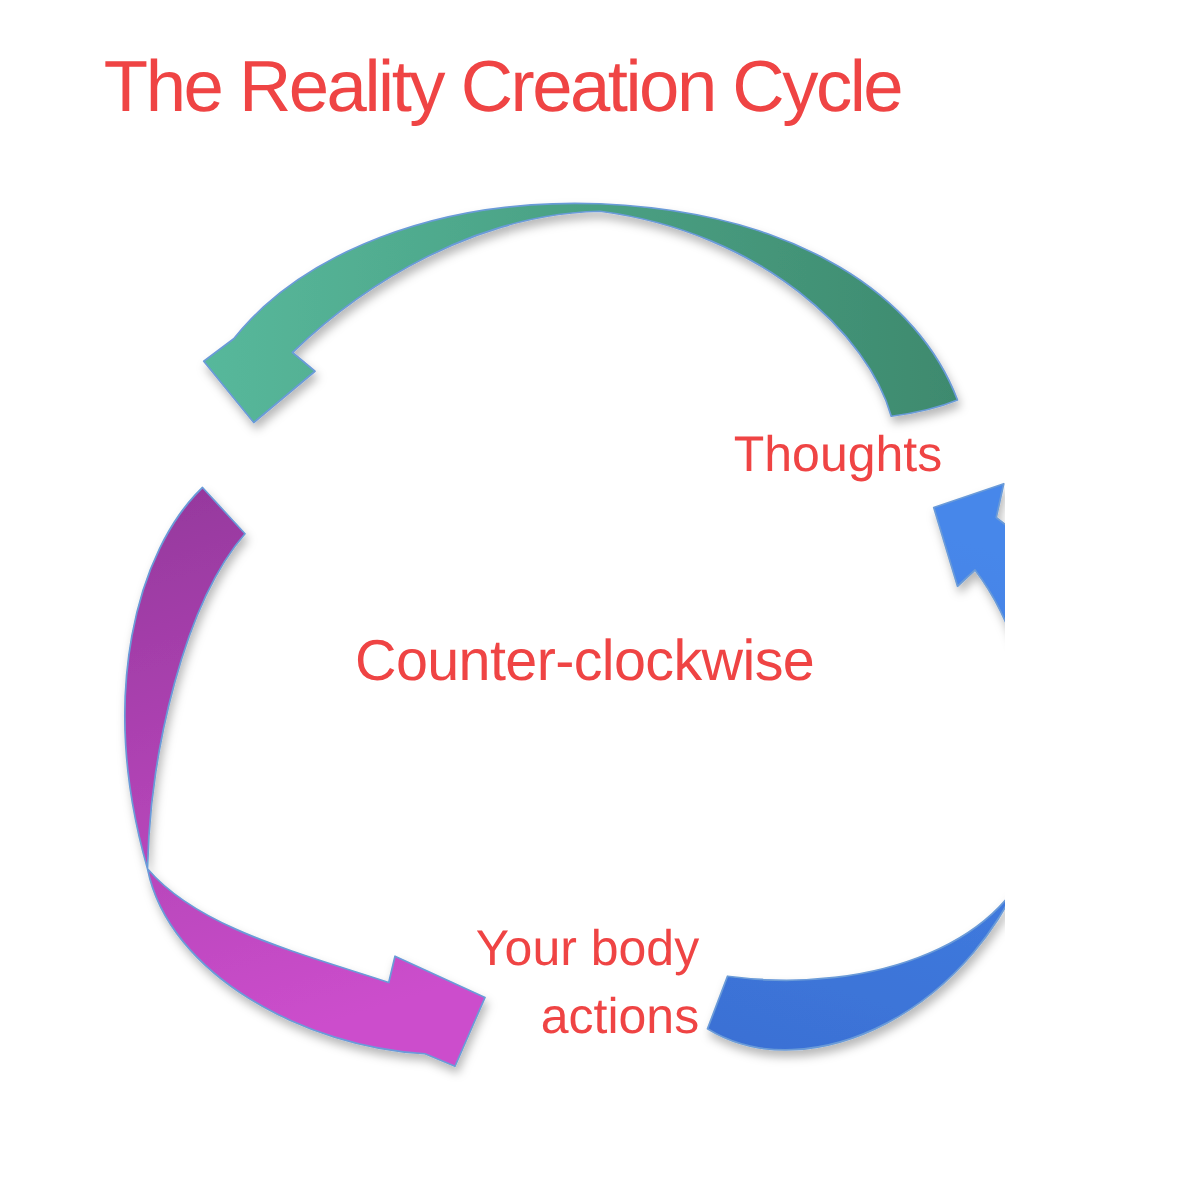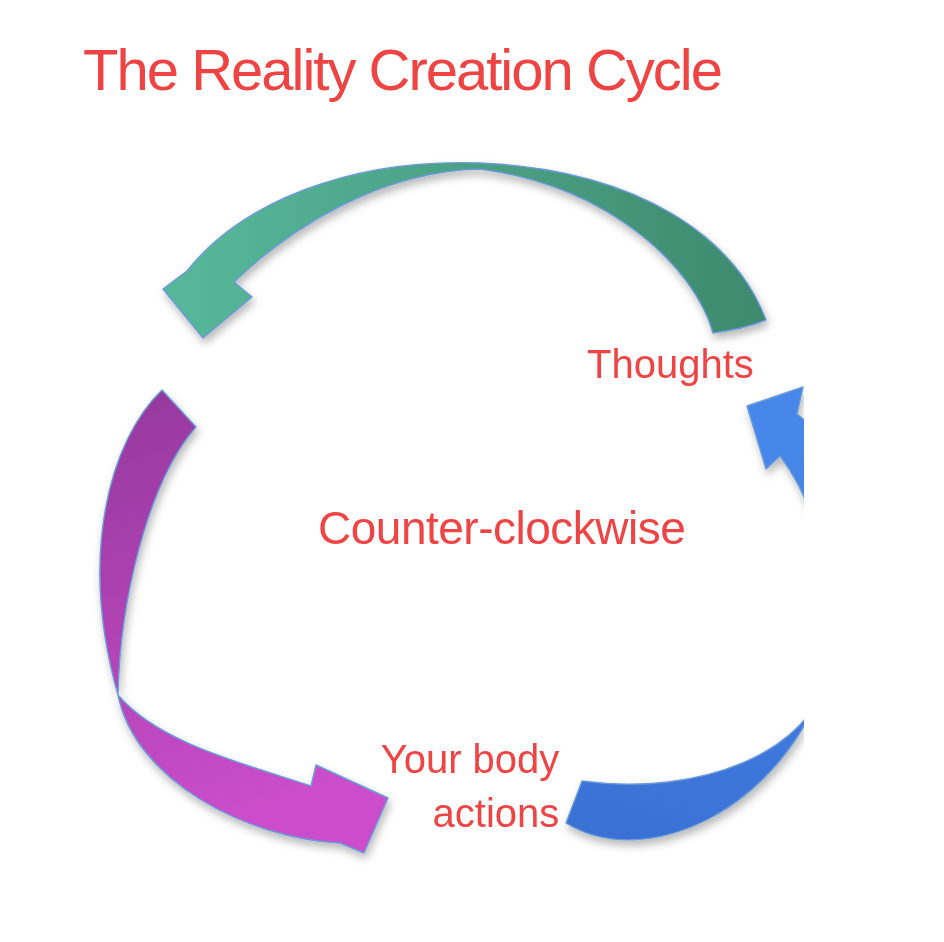--- a/index.html
+++ b/index.html
@@ -15,21 +15,21 @@
   }
   .arrows-svg { position: absolute; left: 0; top: 0; }
   .label { position: absolute; white-space: nowrap; }
   .title {
     top: 36px; left: 50%; transform: translateX(-50%);
     font-size: 58px; letter-spacing: -2px; font-weight: 500;
   }
   .feelings { left: 103px; top: 347px; font-size: 40px; }
   .thoughts { left: 587px; top: 342px; font-size: 40px; }
   .direction {
-    left: 284px; top: 501px; font-size: 46px; letter-spacing: -0.5px; margin-left: 34px;
+    left: 284px; top: 501px; font-size: 46px; letter-spacing: -0.5px;
   }
   .body-label {
     position: absolute; left: 470px; top: 732px; transform: translateX(-50%);
     font-size: 40px; line-height: 54px; text-align: right;
   }
   .body-label span { display: block; }
 </style>
 </head>
 <body>
 

